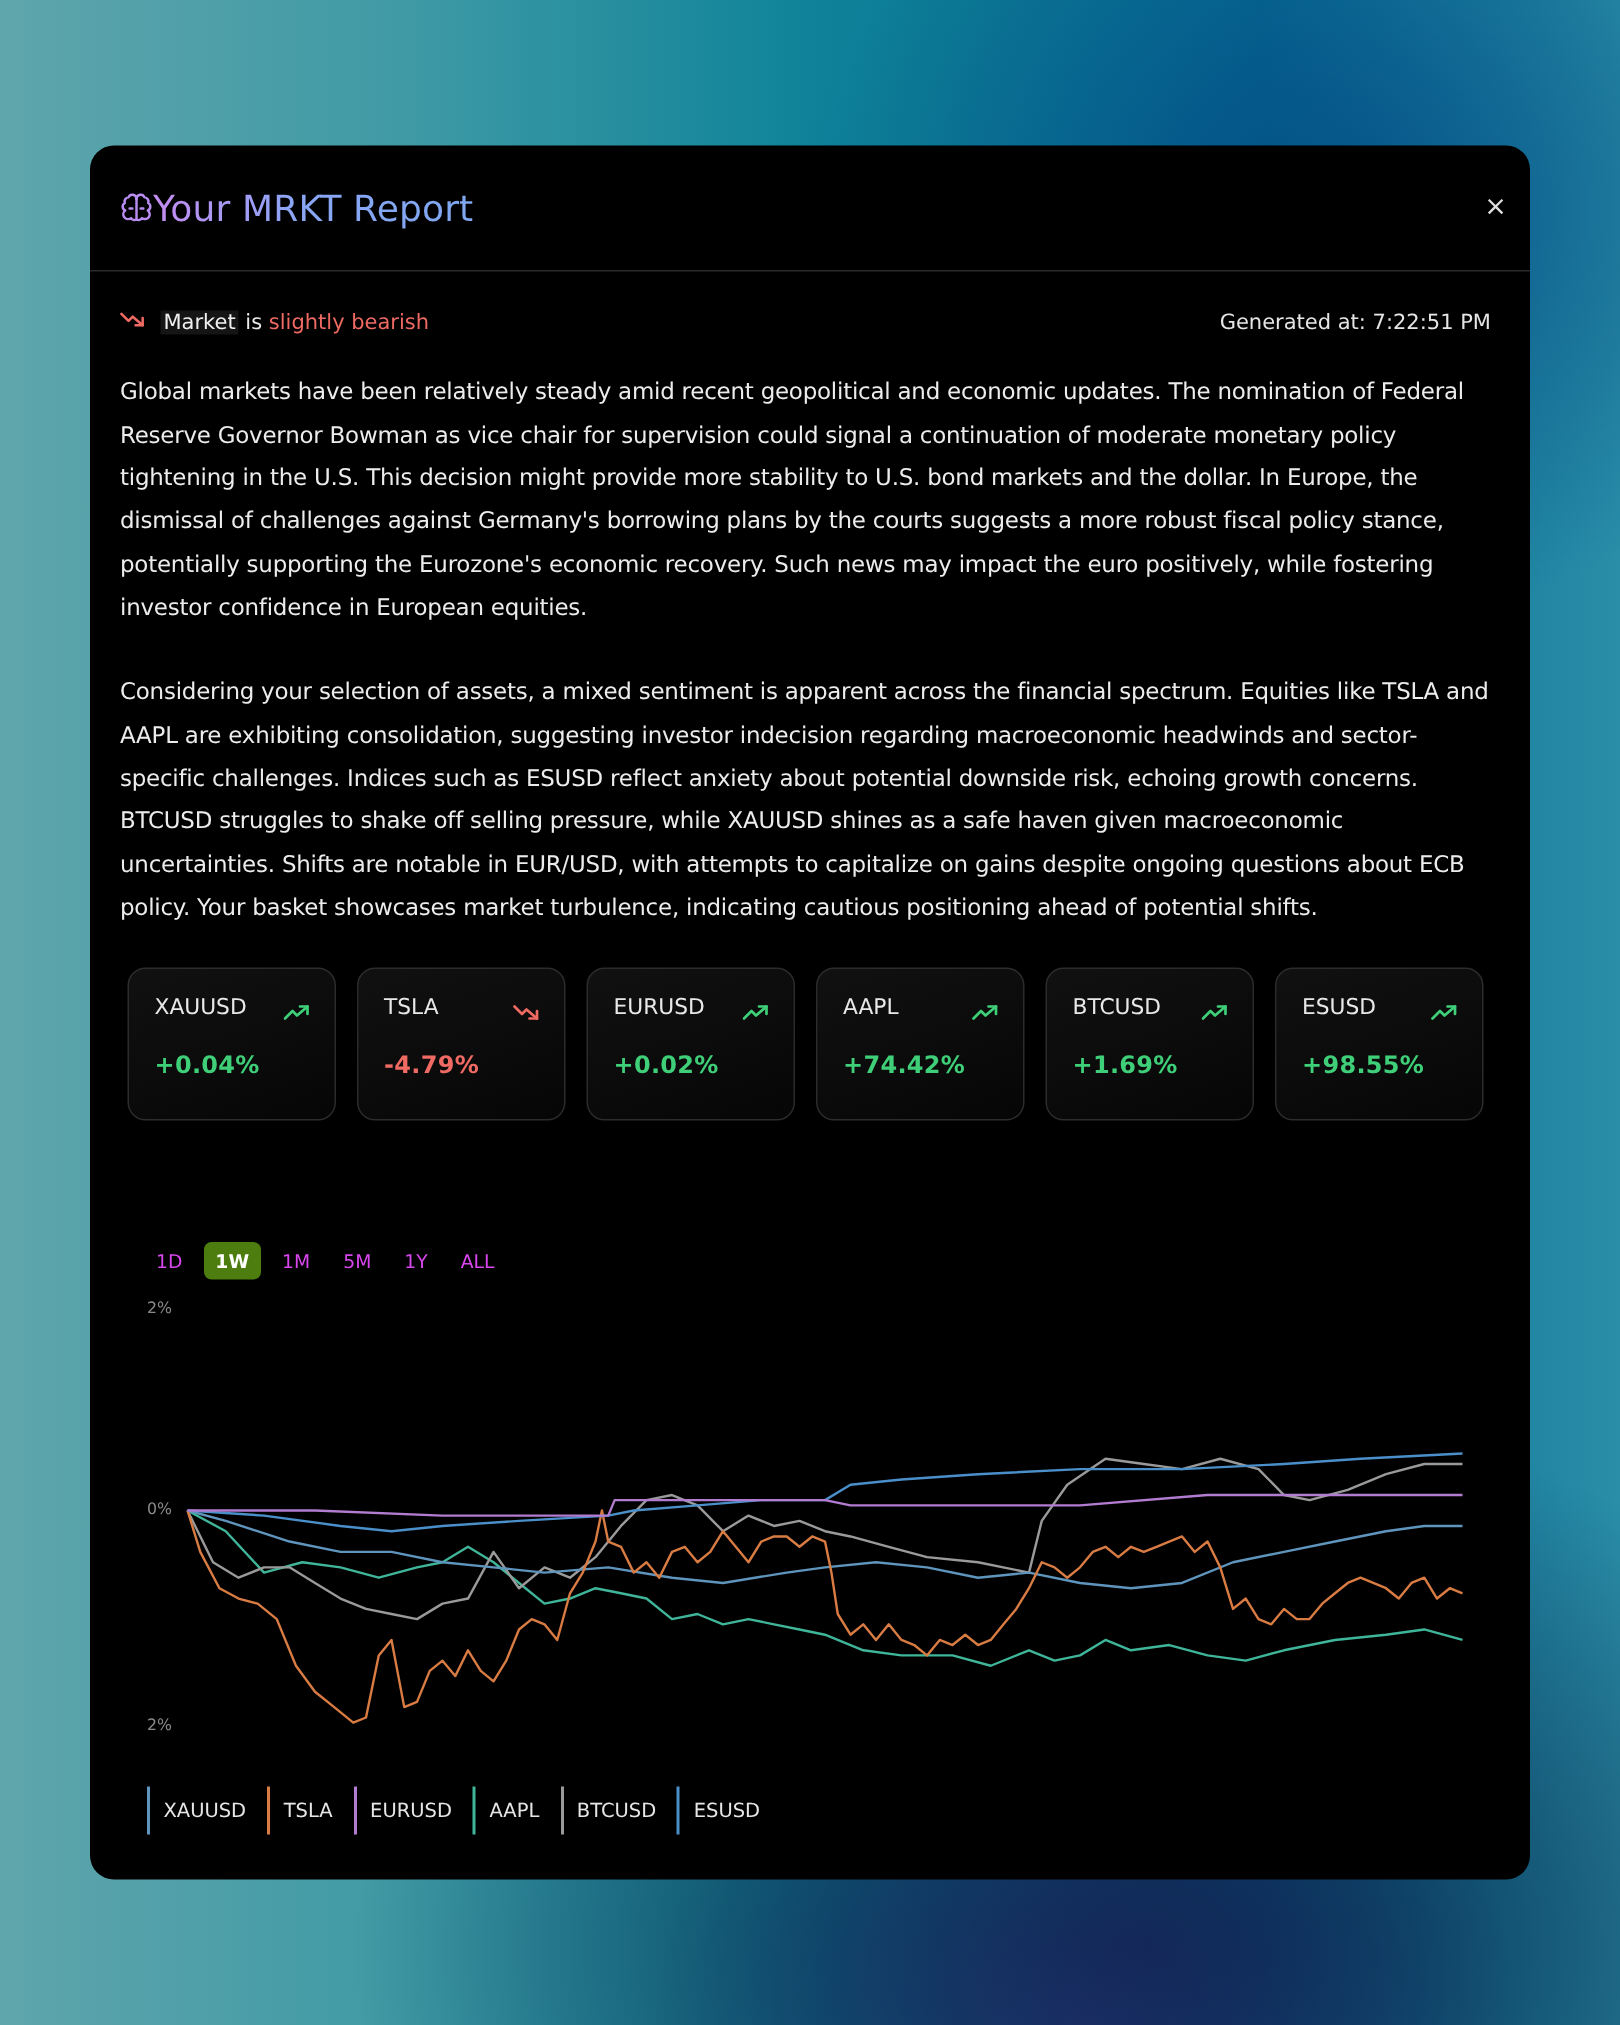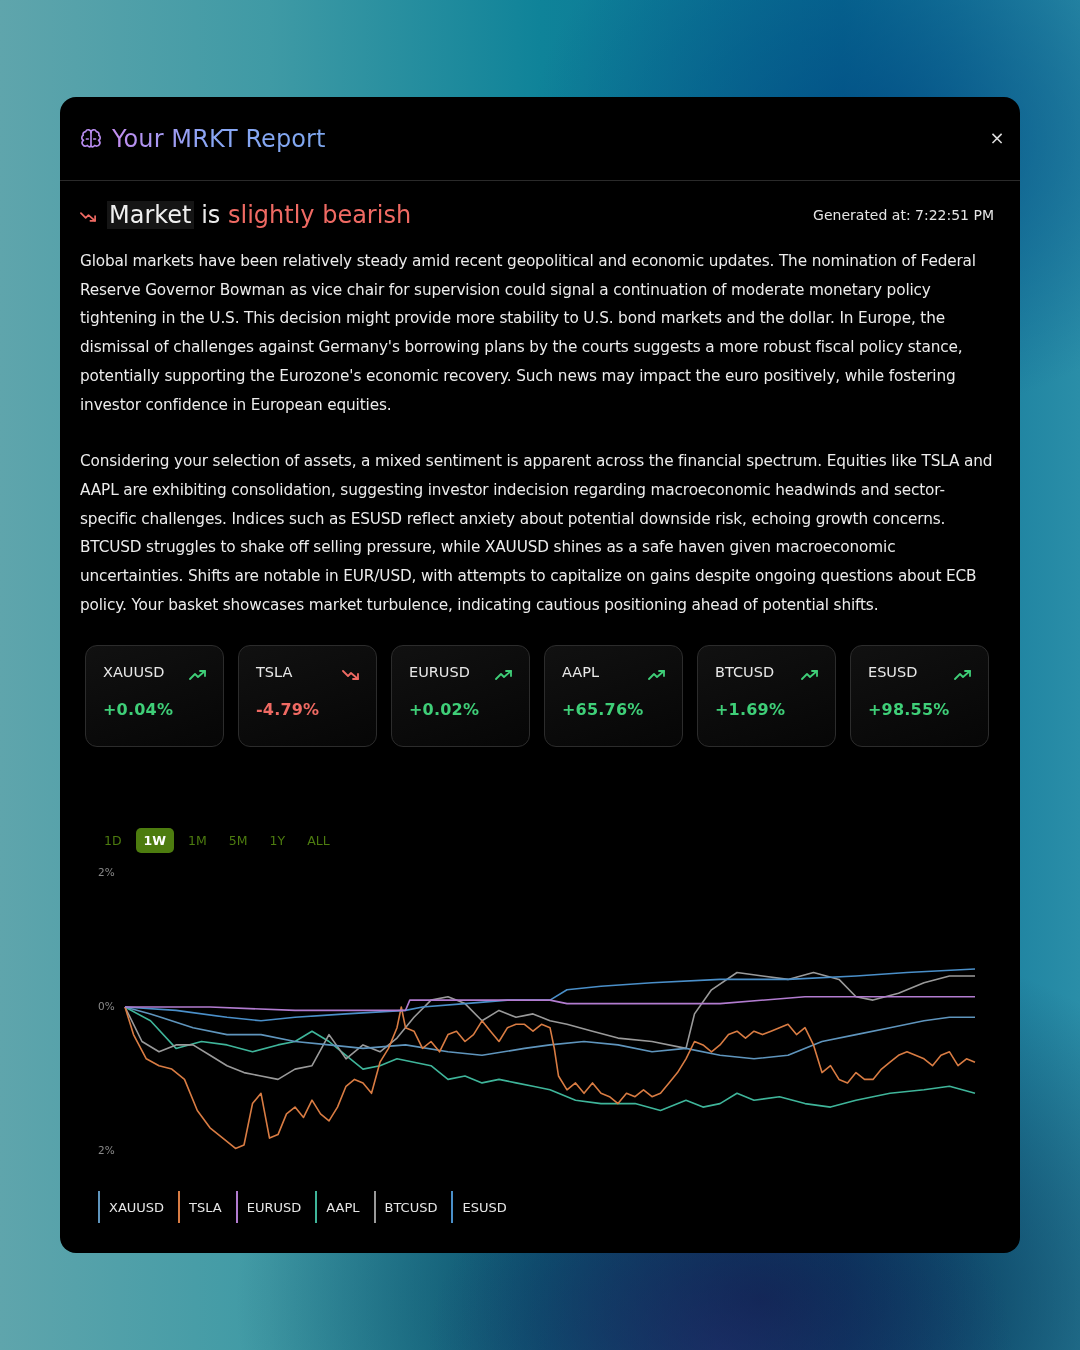--- a/index.html
+++ b/index.html
@@ -21,38 +21,38 @@
     border-radius: 16px;
     overflow: hidden;
   }
   .modal-header {
     height: 84px;
     border-bottom: 1px solid #2a2a2a;
     display: flex; align-items: center;
     padding: 0 20px;
     position: relative;
   }
-  .title-wrap { display: flex; align-items: center; gap: 10px; }
+  .title-wrap { display: flex; align-items: center; }
   .brain-icon { width: 22px; height: 22px; display: inline-flex; }
   .title {
     font-size: 24px; font-weight: 500;
     background: linear-gradient(90deg, #c48cf0 0%, #8aa6f5 45%, #7fa8f0 100%);
     -webkit-background-clip: text; background-clip: text;
     color: transparent;
     letter-spacing: 0.1px;
   }
   .close-btn {
     position: absolute; right: 10px; top: 28px;
     width: 26px; height: 26px;
     color: #ddd; font-size: 18px; line-height: 26px; text-align: center;
     cursor: pointer;
   }
   .content { padding: 22px 26px 0 20px; }
   .sentiment-row { display: flex; justify-content: space-between; align-items: center; height: 24px; }
-  .sentiment { display: flex; align-items: center; gap: 10px; font-size: 24px; }
+  .sentiment { display: flex; align-items: center; gap: 10px; font-size: 14px; }
   .sentiment .market { color: #f0f0f0; font-weight: 500; background: #151515; padding: 0 2px; }
   .sentiment .is { color: #eaeaea; }
   .sentiment .mood { color: #ef6a63; }
   .generated { font-size: 14px; color: #e5e5e5; }
   .para {
     color: #ececec;
     font-size: 15.3px;
     line-height: 28.7px;
     margin-top: 20px;
     letter-spacing: -0.15px;
@@ -74,21 +74,21 @@
   .ticker .sym { font-size: 14.5px; color: #e8e8e8; font-weight: 500; }
   .ticker .trend { position: absolute; right: 16px; top: 20px; width: 18px; height: 12px; }
   .ticker .chg { font-size: 16px; font-weight: 700; margin-top: 20px; letter-spacing: 0.2px; }
   .chg.up { color: #3fcf78; }
   .chg.down { color: #ef6a63; }
   .range-tabs {
     display: flex; gap: 6px;
     position: absolute; left: 36px; top: 731px;
   }
   .range-tab {
-    font-size: 12.5px; color: #4d7c0f;
+    font-size: 12.5px; color: #d946ef;
     padding: 5px 8px; border-radius: 5px;
     cursor: pointer;
   }
   .range-tab.active { background: #4d7c0f; color: #fff; font-weight: 600; }
   .chart-wrap { position: absolute; left: 0; top: 760px; width: 960px; height: 340px; }
   .y-label { position: absolute; font-size: 10.5px; color: #8a8a8a; }
   .chart-svg { position: absolute; left: 0; top: 0; }
   .legend {
     position: absolute; left: 38px; top: 1094px;
     display: flex; gap: 0;
@@ -165,21 +165,21 @@
               <polyline points="11,2 16,2 16,7"></polyline>
             </svg></span>
           <div class="chg up">+0.02%</div>
         </div>
         <div class="ticker">
           <div class="sym">AAPL</div>
           <span class="trend"><svg width="18" height="12" viewBox="0 0 18 12" fill="none" stroke="#3fcf78" stroke-width="1.8" stroke-linecap="round" stroke-linejoin="round">
               <polyline points="1,10 6,5 9,8 16,2"></polyline>
               <polyline points="11,2 16,2 16,7"></polyline>
             </svg></span>
-          <div class="chg up">+65.76%</div>
+          <div class="chg up">+74.42%</div>
         </div>
         <div class="ticker">
           <div class="sym">BTCUSD</div>
           <span class="trend"><svg width="18" height="12" viewBox="0 0 18 12" fill="none" stroke="#3fcf78" stroke-width="1.8" stroke-linecap="round" stroke-linejoin="round">
               <polyline points="1,10 6,5 9,8 16,2"></polyline>
               <polyline points="11,2 16,2 16,7"></polyline>
             </svg></span>
           <div class="chg up">+1.69%</div>
         </div>
         <div class="ticker">

